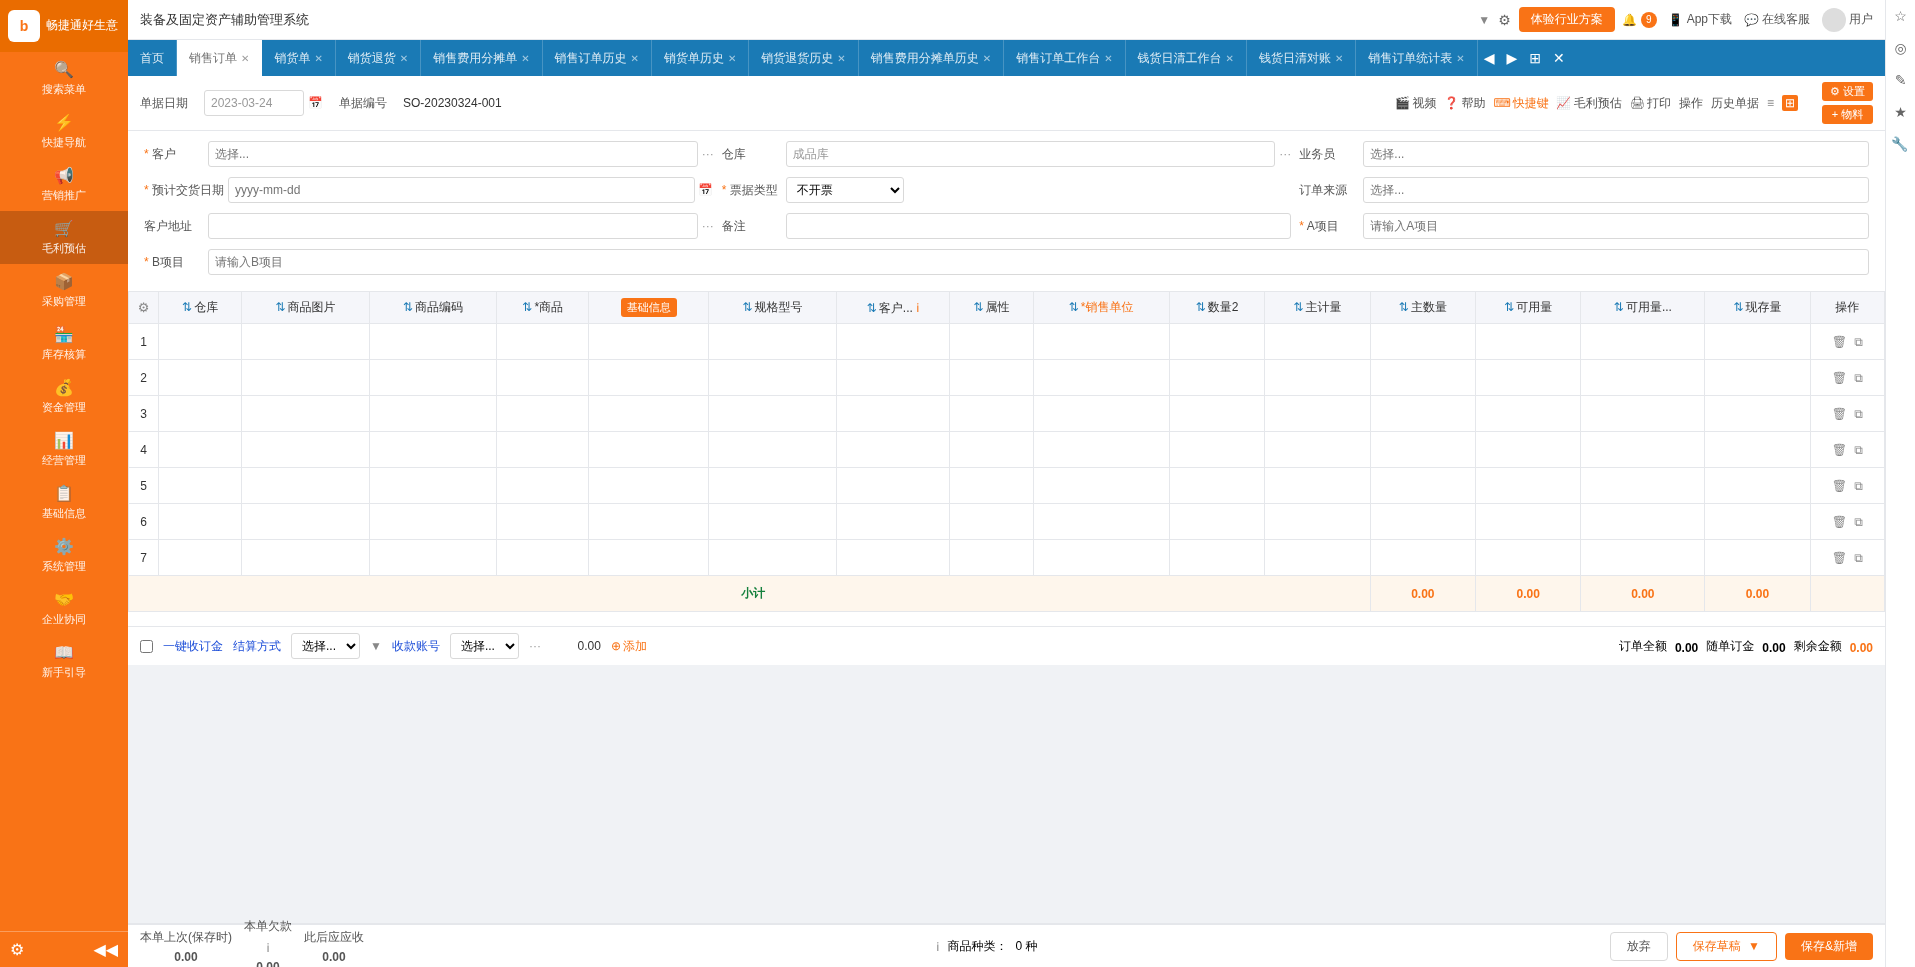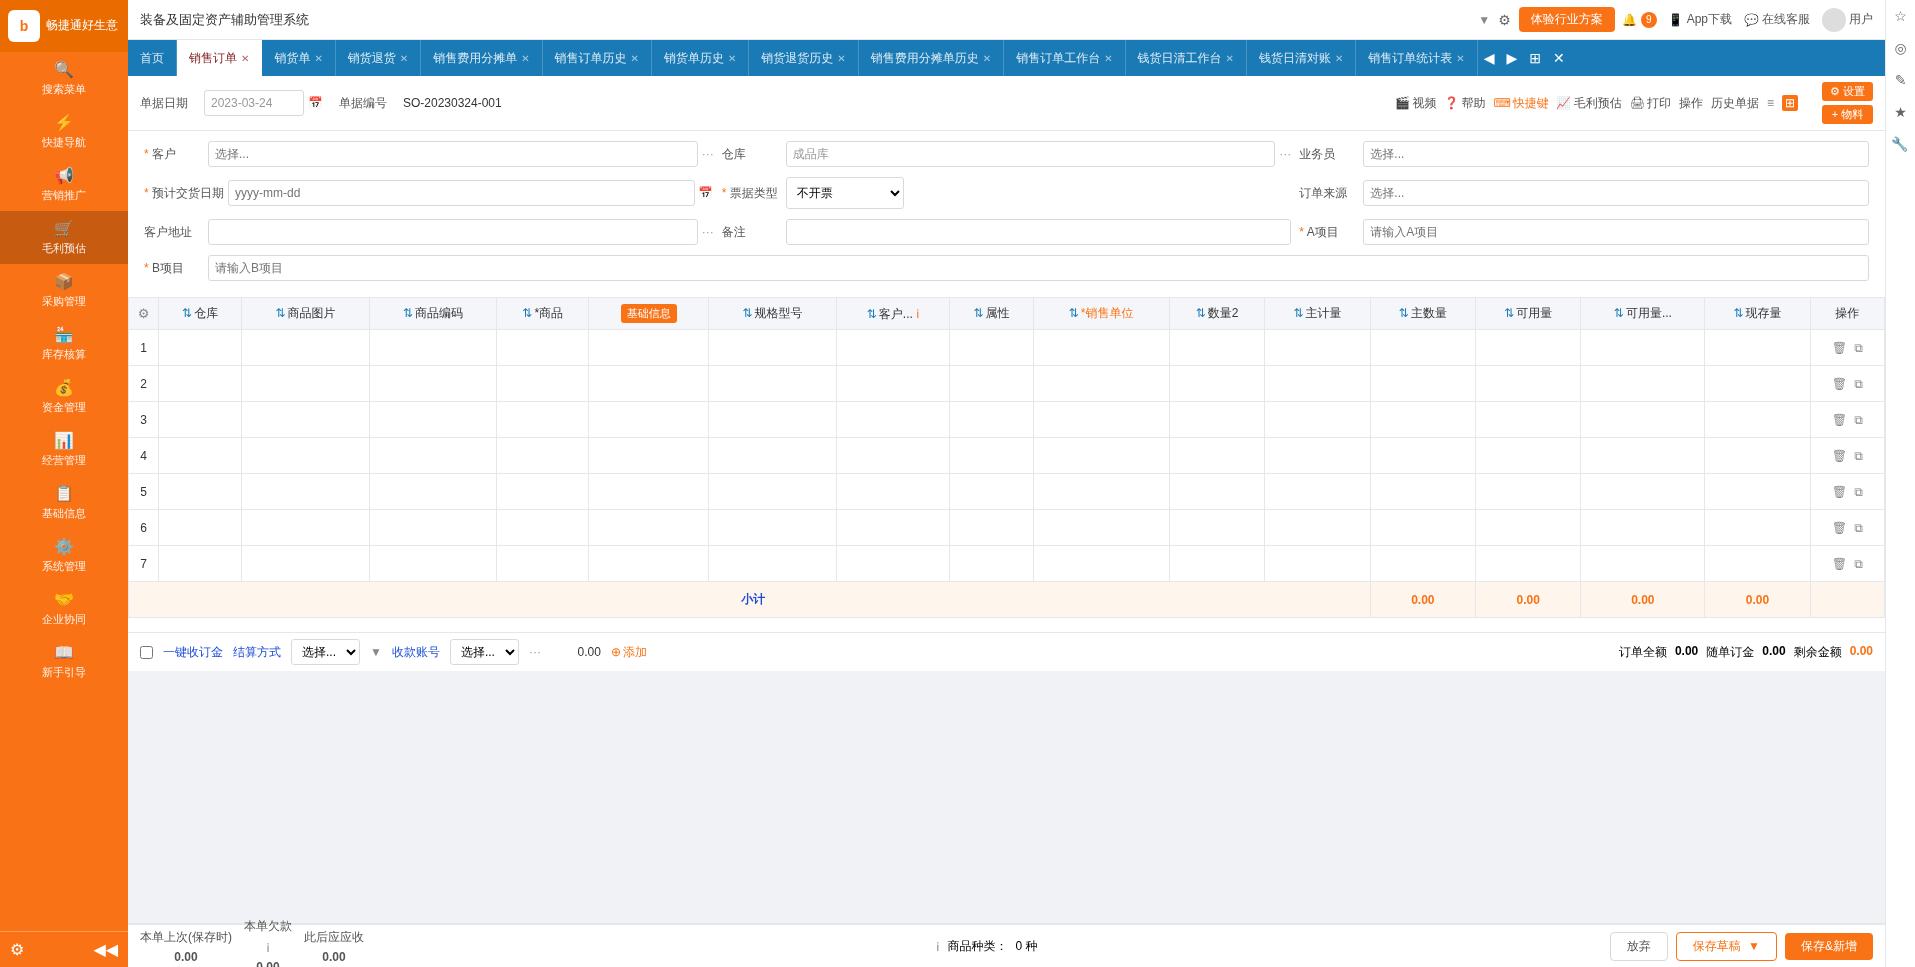--- a/index.html
+++ b/index.html
@@ -100,21 +100,21 @@
       display: flex; align-items: center;
       color: rgba(255,255,255,0.85);
       cursor: pointer;
       white-space: nowrap;
       font-size: 12px;
       border-right: 1px solid rgba(255,255,255,0.2);
       gap: 4px;
     }
     .tab.active {
       background: #fff;
-      color: #7f1d1d;
+      color: #737373;
     }
     .tab .close { font-size: 10px; opacity: 0.7; }
     .tab-nav-btn {
       background: none; border: none;
       color: #fff; cursor: pointer; padding: 0 6px; font-size: 14px;
     }
 
     
     .content {
       flex: 1; overflow: auto;
@@ -168,21 +168,21 @@
       border-radius: 3px;
       padding: 3px 6px;
       font-size: 12px;
       color: #999;
       background: #fff;
       height: 26px;
     }
     .form-select {
       border: 1px solid #d9d9d9; border-radius: 3px;
       padding: 3px 6px; font-size: 12px; background: #fff;
-      height: 32px; min-width: 80px;
+      height: 26px; min-width: 80px;
     }
     .form-ellipsis {
       color: #999; cursor: pointer;
     }
 
     
     .inner-tabs {
       display: flex; border-bottom: 2px solid #e5e7eb;
       padding: 0 12px;
     }
@@ -768,21 +768,21 @@
     <td></td>
     <td>
       <span style="cursor:pointer;color:#888;margin-right:4px;">🗑</span>
       <span style="cursor:pointer;color:#888;">⧉</span>
     </td>
   </tr>
             </tbody>
           <tfoot>
             <tr style="background:#fef6ec;">
               <td colspan="12">
-                <span style="color:#1d4ed8;font-weight:bold;padding-left:8px;">小计</span>
+                <span style="color:#15803d;font-weight:bold;padding-left:8px;">小计</span>
               </td>
               <td style="color:#f97316;font-weight:bold;">0.00</td>
               <td style="color:#f97316;font-weight:bold;">0.00</td>
               <td style="color:#f97316;font-weight:bold;">0.00</td>
               <td style="color:#f97316;font-weight:bold;">0.00</td>
               <td></td>
             </tr>
           </tfoot>
         </table>
       </div>
@@ -802,21 +802,21 @@
         <span class="payment-label">收款账号</span>
         <select class="payment-select">
           <option>选择...</option>
         </select>
         <span style="color:#999;cursor:pointer;">···</span>
         <span class="payment-amount">0.00</span>
         <span class="add-btn">
           <span style="color:#f97316;">⊕</span>
           <span>添加</span>
         </span>
-        <div style="margin-left:auto;display:flex;align-items:flex-start;gap:8px;">
+        <div style="margin-left:auto;display:flex;align-items:flex-end;gap:8px;">
           <span>订单全额</span>
           <span style="font-weight:bold;">0.00</span>
           <span>随单订金</span>
           <span style="font-weight:bold;">0.00</span>
           <span>剩余金额</span>
           <span style="font-weight:bold;color:#f97316;">0.00</span>
         </div>
       </div>
 
     </div>

